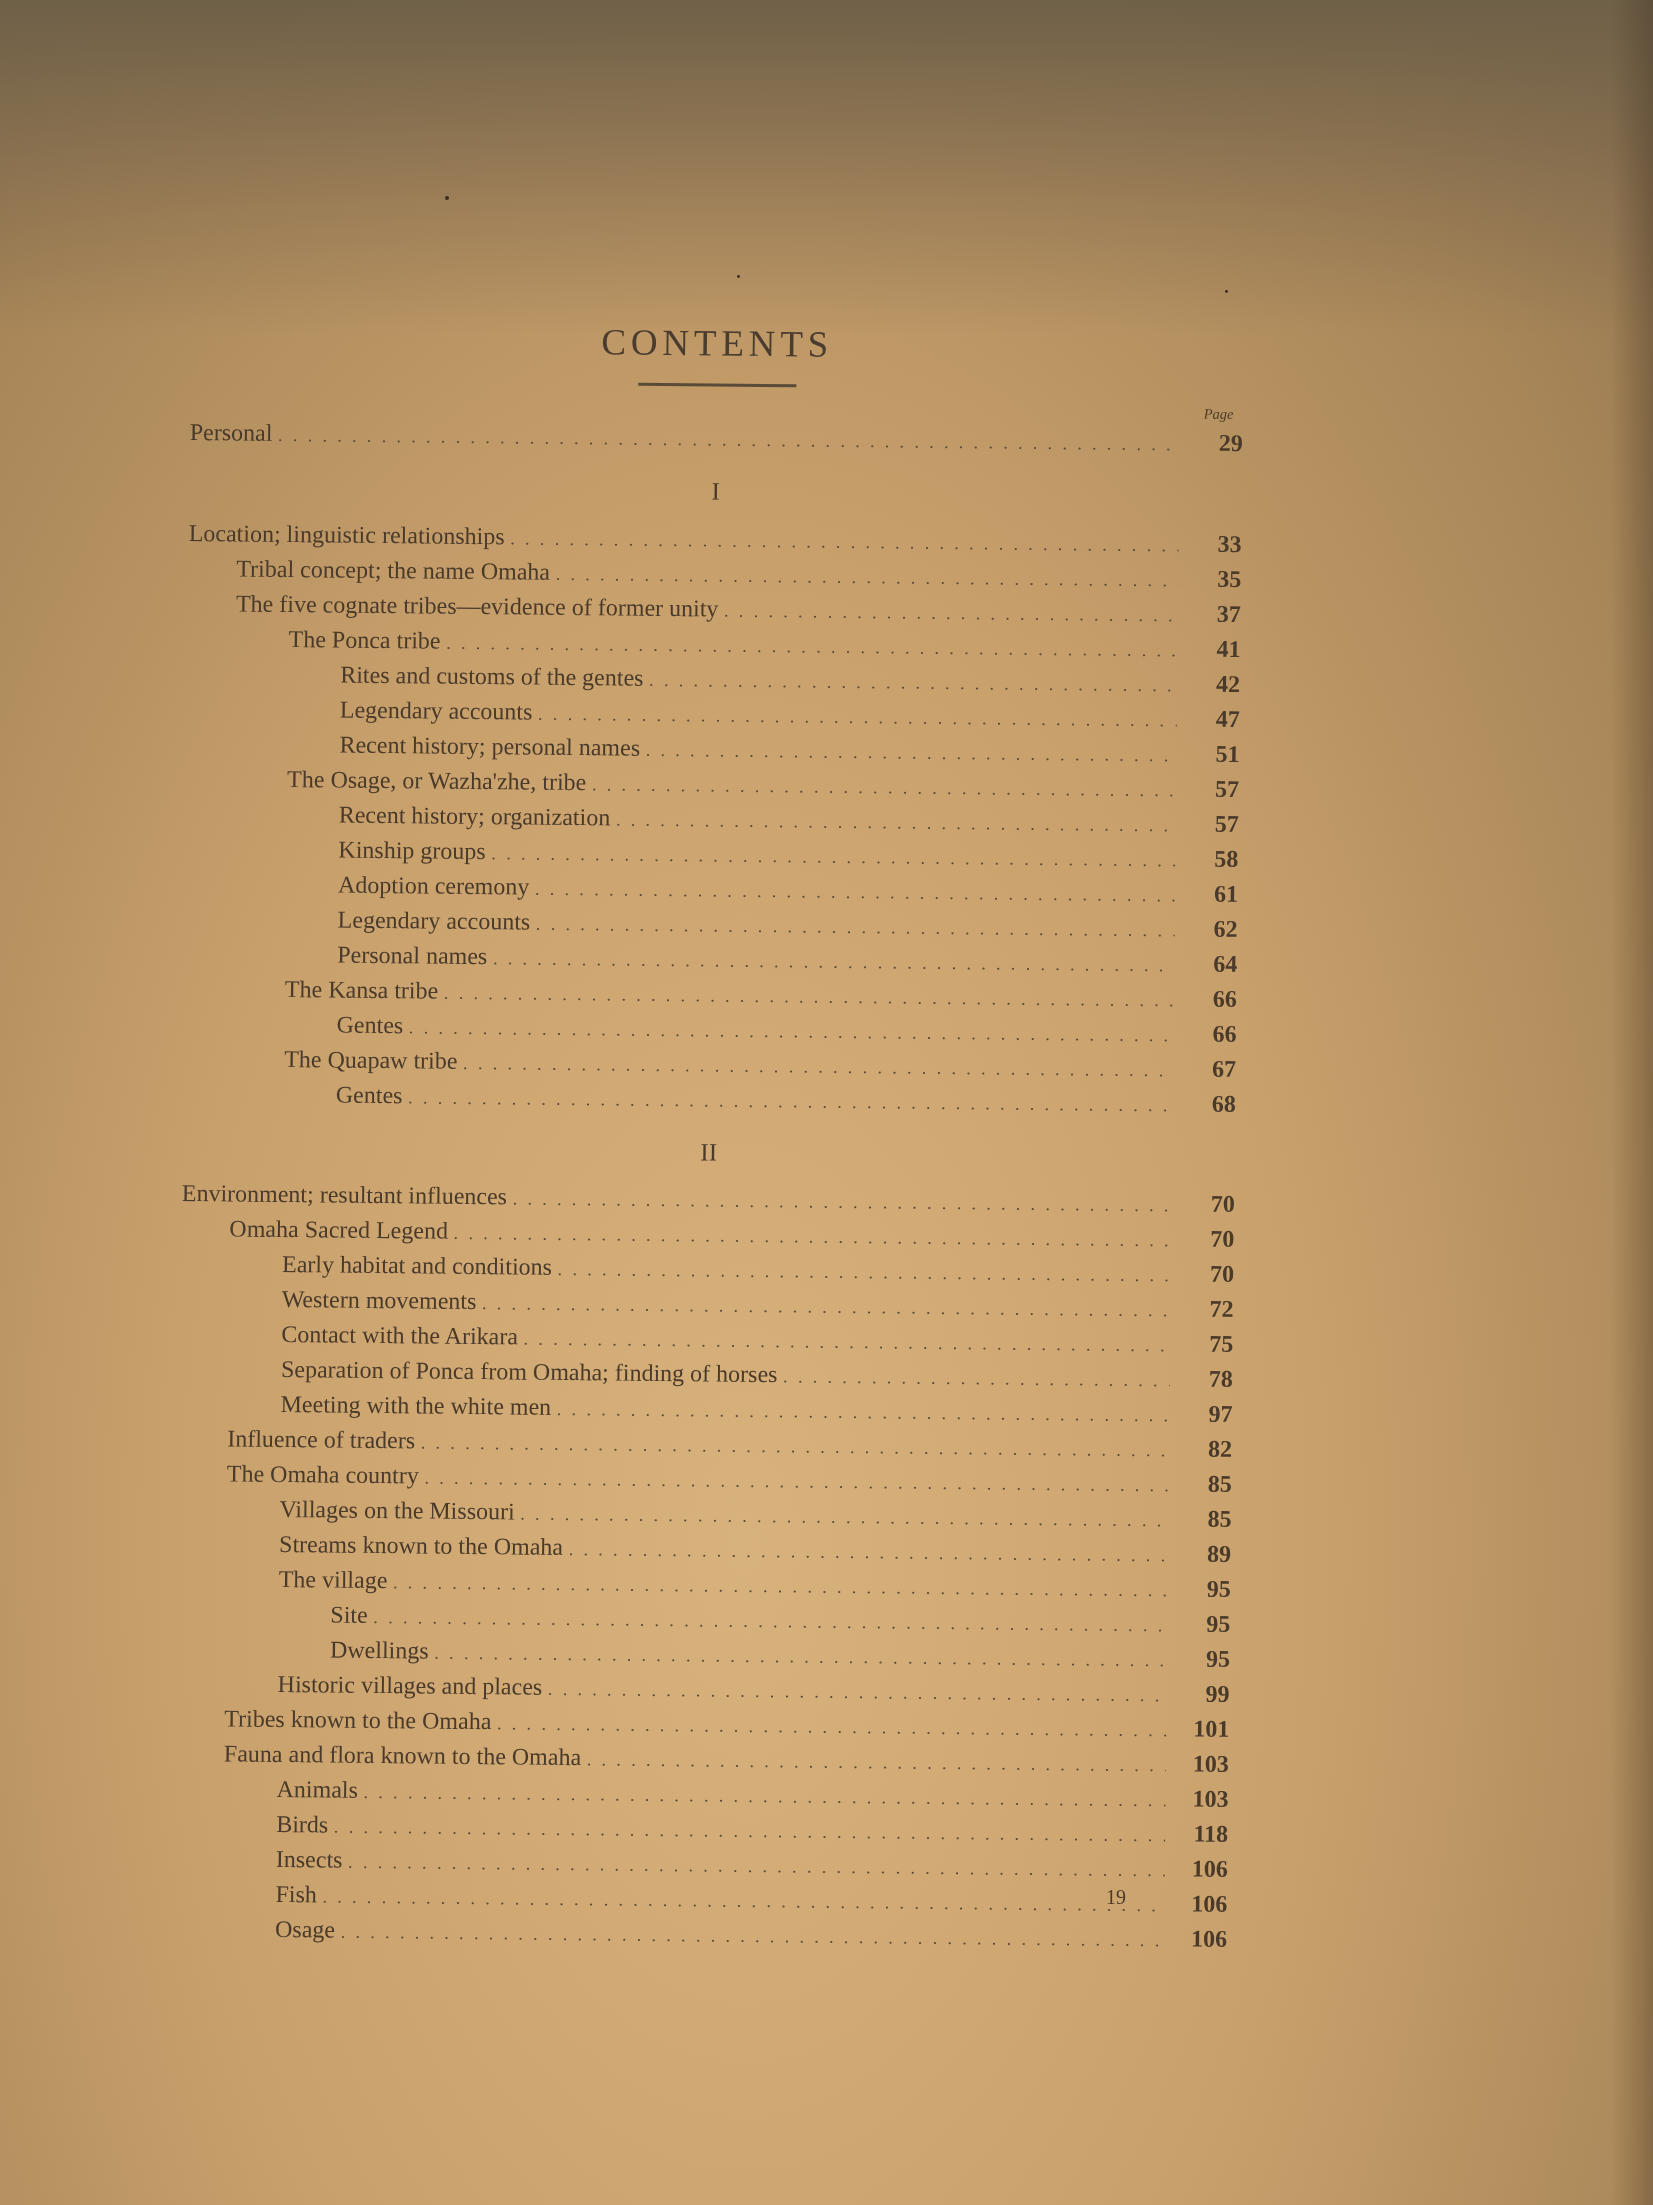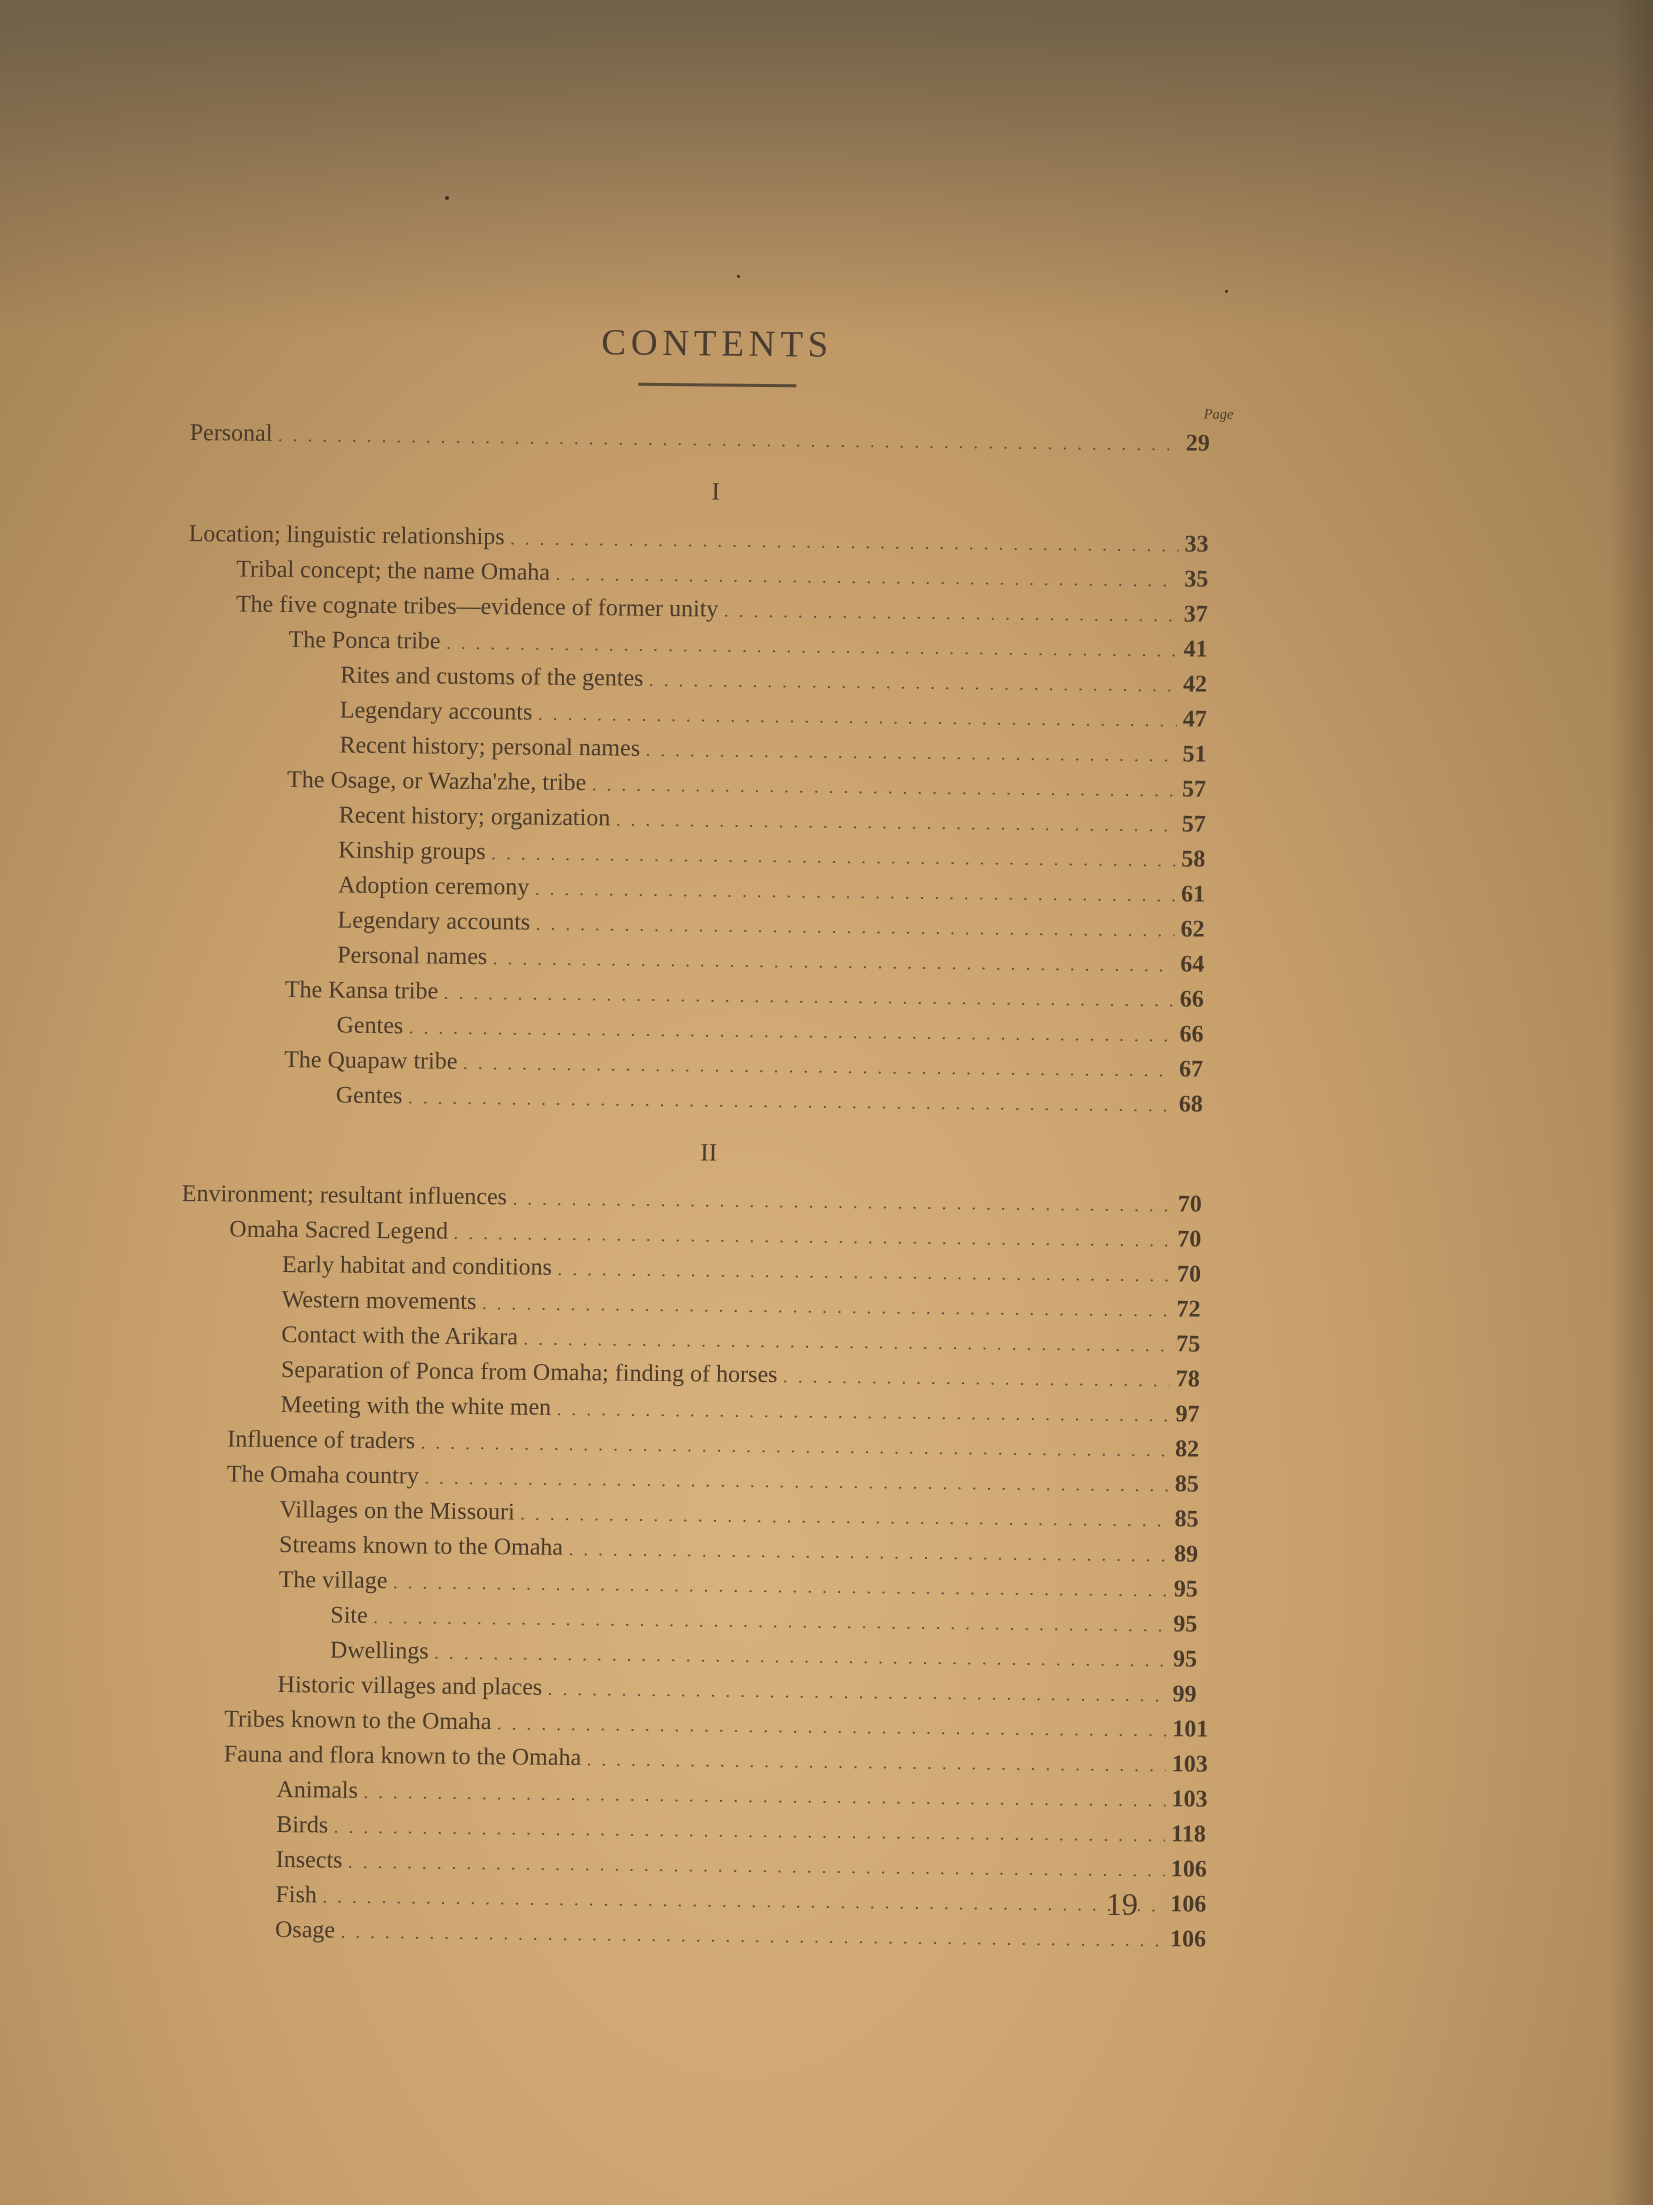--- a/index.html
+++ b/index.html
@@ -40,30 +40,30 @@
     white-space: nowrap;
   }
   .entry .label { flex: 0 0 auto; }
   .entry .dots {
     flex: 1 1 auto; overflow: hidden; margin: 0 5.7px;
     color: #5a4a38; letter-spacing: 2.9px; font-size: 18px;
   }
   .entry .dots::before {
     content: ". . . . . . . . . . . . . . . . . . . . . . . . . . . . . . . . . . . . . . . . . . . . . . . . . . . . . . . . . . . . . . . . . . . . . . . . . . . . . . . . . . . . . . . . . . . . . . . . . . . . . . . . . . . . . . . . . . . . . . . . . . . . . . . . . . . . .";
   }
-  .entry .num { flex: 0 0 57px; text-align: left; font-weight: bold; }
+  .entry .num { flex: 0 0 57px; text-align: right; font-weight: bold; }
   .l0 { padding-left: 0; }
   .l1 { padding-left: 48px; }
   .l2 { padding-left: 101px; }
   .l3 { padding-left: 153px; }
   .section {
     text-align: center; font-size: 25px; margin: 21px 0 16.3px 0;
   }
   .folio {
-    position: absolute; left: 1106px; top: 1886px; font-size: 32px; color: #4a3a2a;
+    position: absolute; left: 1106px; top: 1886px; font-size: 20px; color: #4a3a2a;
   }
   .speck { position: absolute; width: 3.8px; height: 3.8px; background: #3a2e22; border-radius: 50%; }
 </style>
 </head>
 <body>
 
 <div class="shade-top"></div>
 <div class="shade-right"></div>
 <div class="speck" style="left:445px;top:196px"></div>
 <div class="speck" style="left:737px;top:275px;width:2.9px;height:2.9px"></div>

